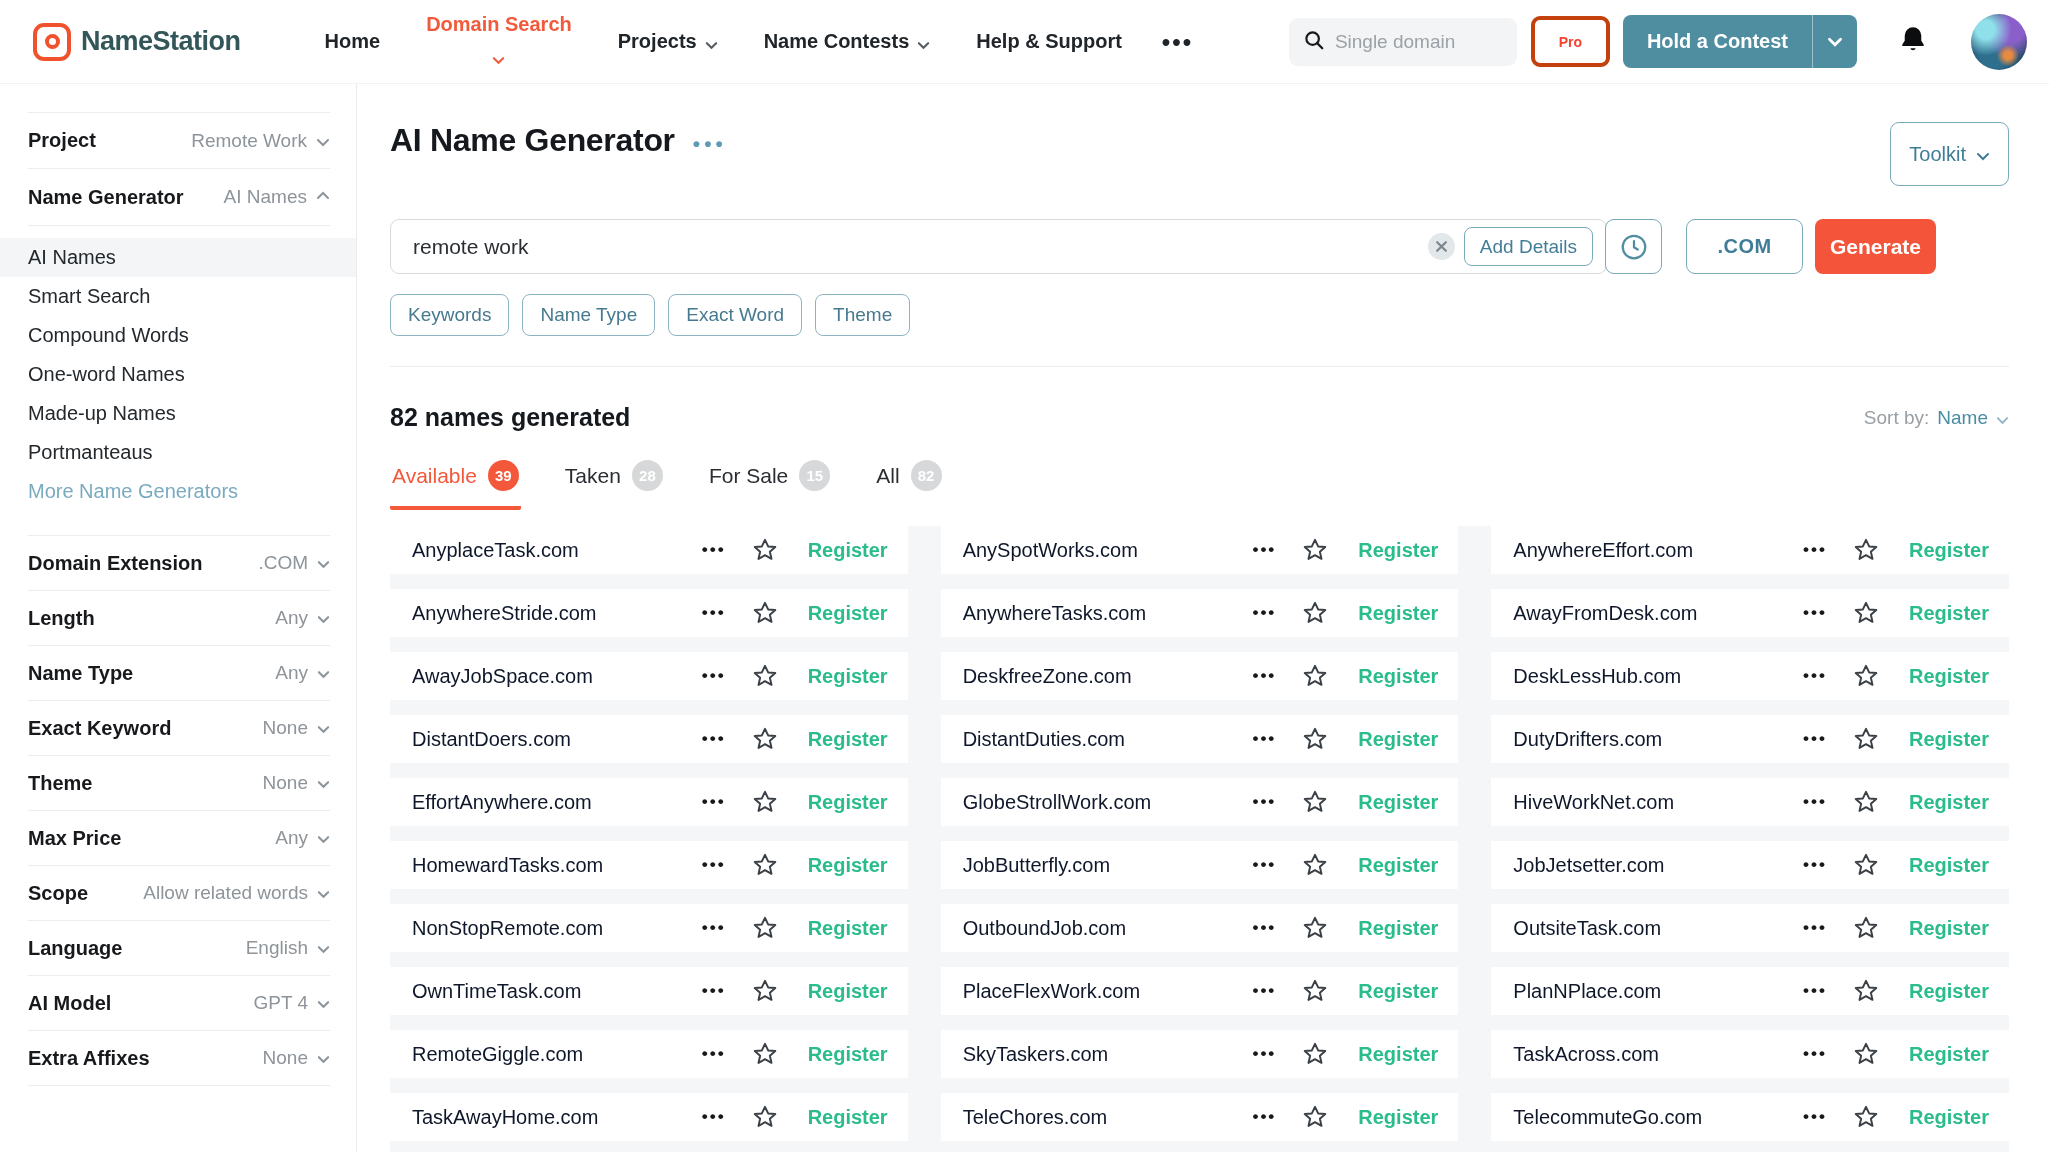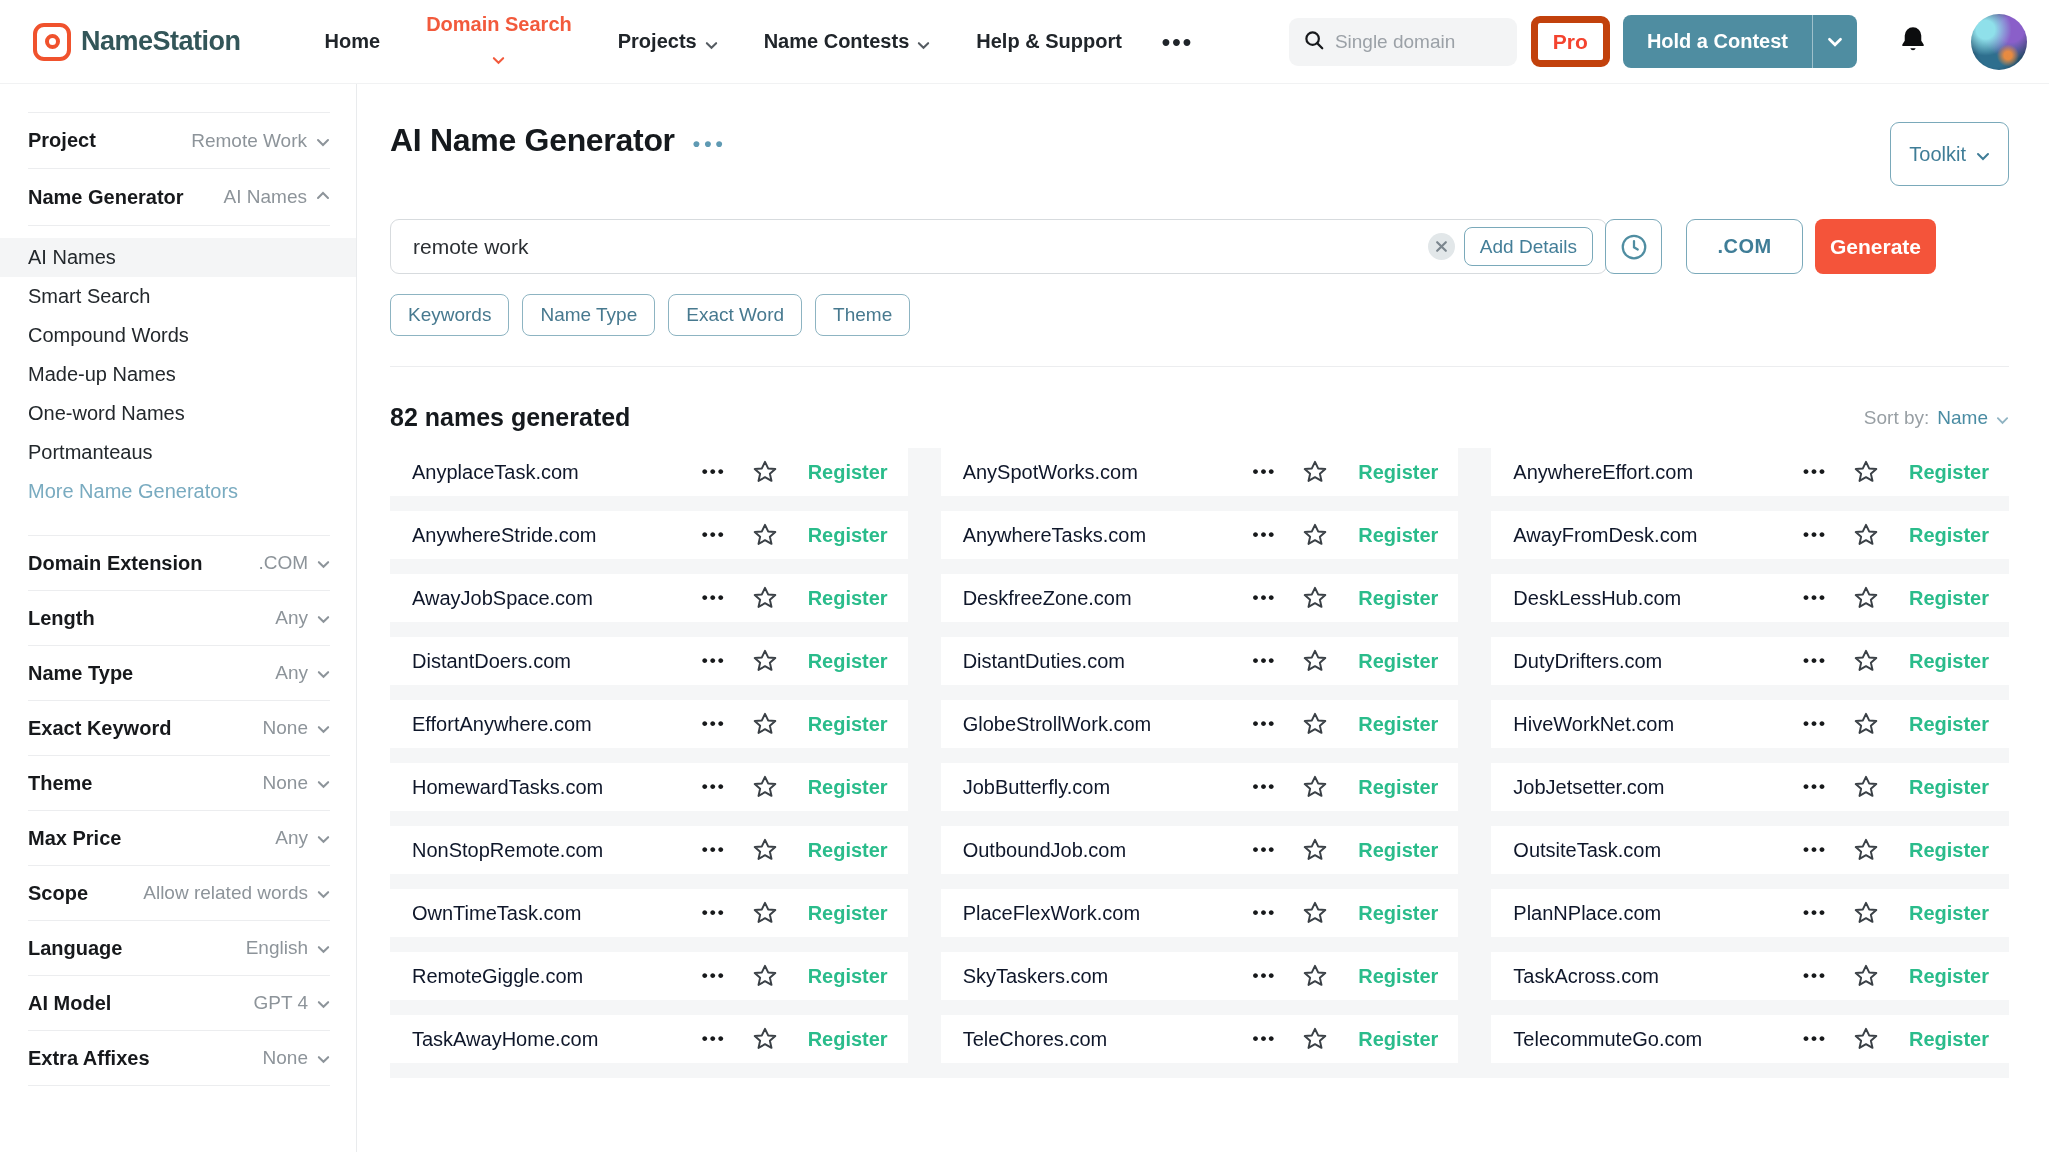--- a/index.html
+++ b/index.html
@@ -16,21 +16,21 @@
   .main-nav { display:flex; align-items:center; gap:46px; margin-left:84px; }
   .nav-item { display:flex; align-items:center; gap:8px; background:none; border:none; font:600 20px "Liberation Sans",sans-serif; color:#20252a; cursor:pointer; }
   .nav-item.active { color:#f25a3c;flex-direction:column; }
   .nav-item .chev { margin-top:3px; color:#555c62; }
   .nav-item.active .chev { color:#f25a3c; }
   .nav-more { background:none; border:none; font-size:24px; font-weight:700; color:#20252a; letter-spacing:2px; margin-left:40px; cursor:pointer; }
   .top-spacer { flex:1; }
   .top-search { display:flex; align-items:center; width:228px; height:48px; background:#f3f4f5; border-radius:9px; padding:0 14px; gap:10px; }
   .top-search input { border:none; outline:none; background:transparent; width:100%; font-size:19px; color:#333; }
   .top-search input::placeholder { color:#9ba1a7; }
-  .pro-btn { margin-left:14px; width:79px; height:51px; background:#fff; border:7px solid #c2410c; border-radius:9px; color:#f4432f; font-size:21px; font-weight:700; cursor:pointer; }
+  .pro-btn { margin-left:14px; width:79px; height:51px; background:#fff; border:4px solid #c2410c; border-radius:9px; color:#f4432f; font-size:14px; font-weight:700; cursor:pointer; }
   .contest-split { margin-left:13px; height:53px; display:flex; background:#4f8da1; border-radius:8px; overflow:hidden; }
   .contest-main { background:none; border:none; color:#fff; font:700 20px "Liberation Sans",sans-serif; padding:0 24px; cursor:pointer; }
   .contest-caret { background:none; border:none; border-left:1px solid rgba(255,255,255,.45); width:45px; color:#fff; cursor:pointer; display:flex; align-items:center; justify-content:center; }
   .bell-btn { background:none; border:none; margin-left:40px; cursor:pointer; color:#0c0d0e; }
   .avatar { margin-left:42px; width:56px; height:56px; border-radius:50%; cursor:pointer; border:none;
      background:
        radial-gradient(circle at 66% 74%, rgba(240,140,60,.95) 0 7%, rgba(240,140,60,0) 20%),
        radial-gradient(circle at 26% 28%, #8fe0ea 0 16%, rgba(143,224,234,0) 45%),
        radial-gradient(circle at 72% 28%, #8a5fc9 0 22%, rgba(138,95,201,0) 52%),
        radial-gradient(circle at 42% 68%, #2e6f8e 0 30%, #1d2f47 75%); }
@@ -178,22 +178,22 @@
             <span>AI Names</span>
             <span class="chev" style="transform:rotate(180deg)"><svg width="14" height="9" viewBox="0 0 14 9" fill="none" stroke="currentColor" stroke-width="2" stroke-linecap="round">
                   <path d="M2 2l5 5 5-5"></path>
                 </svg></span>
           </span>
         </div>
         <ul class="side-nav">
             <li class="active">AI Names</li>
             <li class="">Smart Search</li>
             <li class="">Compound Words</li>
+            <li class="">One-word Names</li>
             <li class="">Made-up Names</li>
-            <li class="">One-word Names</li>
             <li class="">Portmanteaus</li>
             <li class=" linkish">More Name Generators</li>
           </ul>
         <div class="filters">
             <div class="filter-row">
               <span class="side-label">Domain Extension</span>
               <span class="side-value">
                 <span>.COM</span>
                 <span class="chev"><svg width="13" height="9" viewBox="0 0 14 9" fill="none" stroke="currentColor" stroke-width="2.2" stroke-linecap="round">
                     <path d="M2 2l5 5 5-5"></path>
@@ -331,20 +331,38 @@
         <h2 class="results-heading">82 names generated</h2>
         <div class="sort-box">
           <span class="sort-label">Sort by:</span>
           <span class="sort-value">Name</span>
           <span class="chev"><svg width="13" height="9" viewBox="0 0 14 9" fill="none" stroke="currentColor" stroke-width="2" stroke-linecap="round">
                 <path d="M2 2l5 5 5-5"></path>
               </svg></span>
         </div>
       </div>
 
+      <div class="tabs">
+          <button class="tab active">
+            <span class="tab-label">Available</span>
+            <span class="badge">39</span>
+          </button>
+          <button class="tab">
+            <span class="tab-label">Taken</span>
+            <span class="badge">28</span>
+          </button>
+          <button class="tab">
+            <span class="tab-label">For Sale</span>
+            <span class="badge">15</span>
+          </button>
+          <button class="tab">
+            <span class="tab-label">All</span>
+            <span class="badge">82</span>
+          </button>
+        </div>
 
       <div class="grid">
           <div class="cell">
             <a class="dname">AnyplaceTask.com</a>
             <button class="dots-btn">•••</button>
             <button class="star-btn">
               <svg width="26" height="26" viewBox="0 0 24 24" fill="none" stroke="currentColor" stroke-width="1.8" stroke-linejoin="round">
                 <path d="M12 2.6l2.9 6.1 6.6.6-5 4.4 1.5 6.5L12 16.8 6 20.2l1.5-6.5-5-4.4 6.6-.6L12 2.6z"></path>
               </svg>
             </button>

